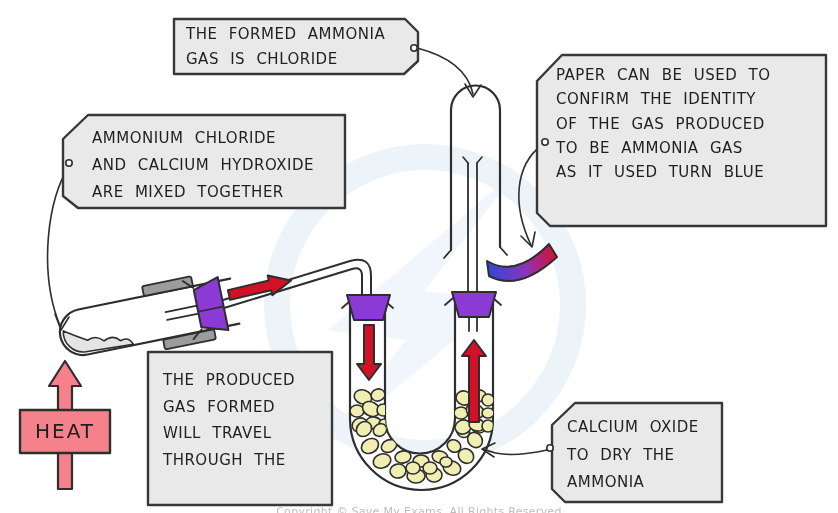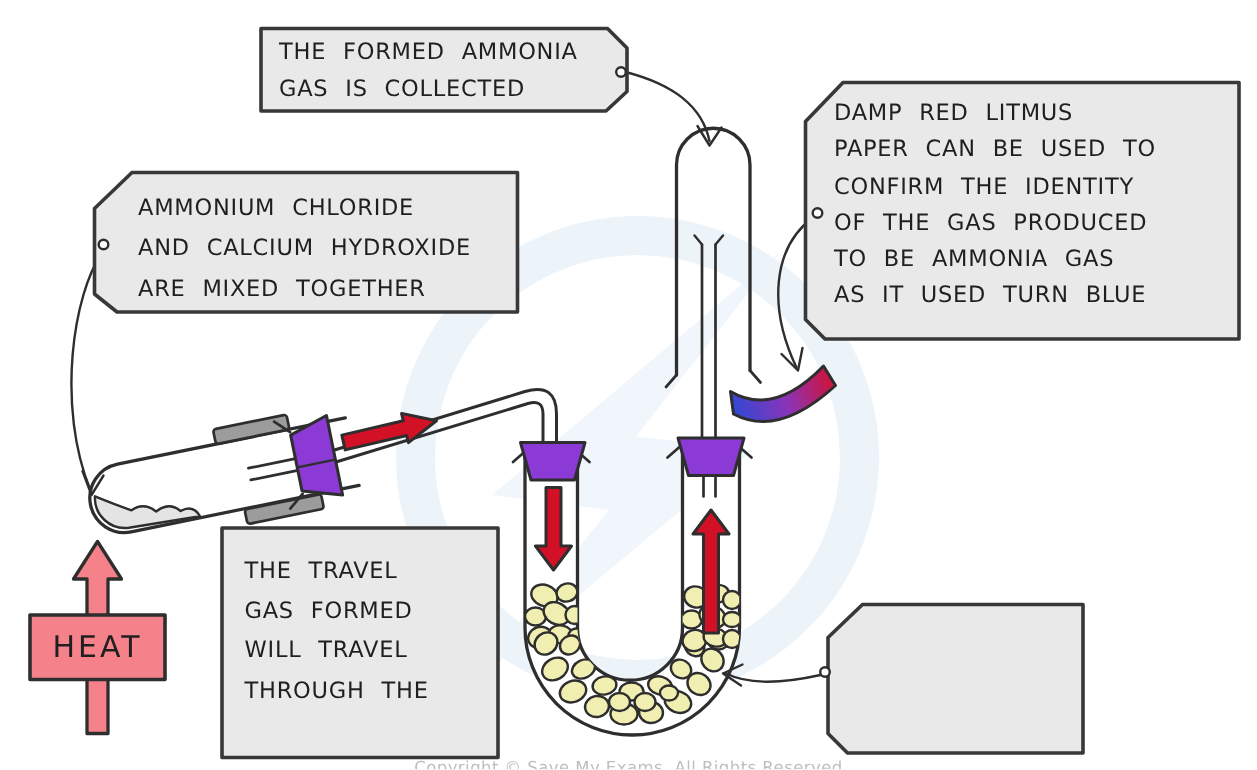--- a/index.html
+++ b/index.html
@@ -144,43 +144,47 @@
       <circle cx="69" cy="163" r="3.2"></circle>
       <circle cx="550" cy="448" r="3.2"></circle>
     </g>
 
     <rect x="20" y="410" width="90" height="43" stroke-width="2.4" fill="#F5828B"></rect>
   </g>
 </svg>
 
 <div class="label lbl-formed">
   <span class="ln">THE FORMED AMMONIA</span>
-  <span class="ln">GAS IS COLLECTED</span>
+  <span class="ln">GAS IS CHLORIDE</span>
 </div>
 
 <div class="label lbl-litmus">
-  <span class="ln">DAMP RED LITMUS</span>
   <span class="ln">PAPER CAN BE USED TO</span>
   <span class="ln">CONFIRM THE IDENTITY</span>
   <span class="ln">OF THE GAS PRODUCED</span>
   <span class="ln">TO BE AMMONIA GAS</span>
   <span class="ln">AS IT USED TURN BLUE</span>
 </div>
 
 <div class="label lbl-reactants">
   <span class="ln">AMMONIUM CHLORIDE</span>
   <span class="ln">AND CALCIUM HYDROXIDE</span>
   <span class="ln">ARE MIXED TOGETHER</span>
 </div>
 
 <div class="label lbl-travel">
-  <span class="ln">THE TRAVEL</span>
+  <span class="ln">THE PRODUCED</span>
   <span class="ln">GAS FORMED</span>
   <span class="ln">WILL TRAVEL</span>
   <span class="ln">THROUGH THE</span>
 </div>
 
+<div class="label lbl-drying">
+  <span class="ln">CALCIUM OXIDE</span>
+  <span class="ln">TO DRY THE</span>
+  <span class="ln">AMMONIA</span>
+</div>
 
 <div class="heat-text">HEAT</div>
 
 <div class="copyright">Copyright © Save My Exams. All Rights Reserved</div>
 
 </div>
 
 </body></html>

